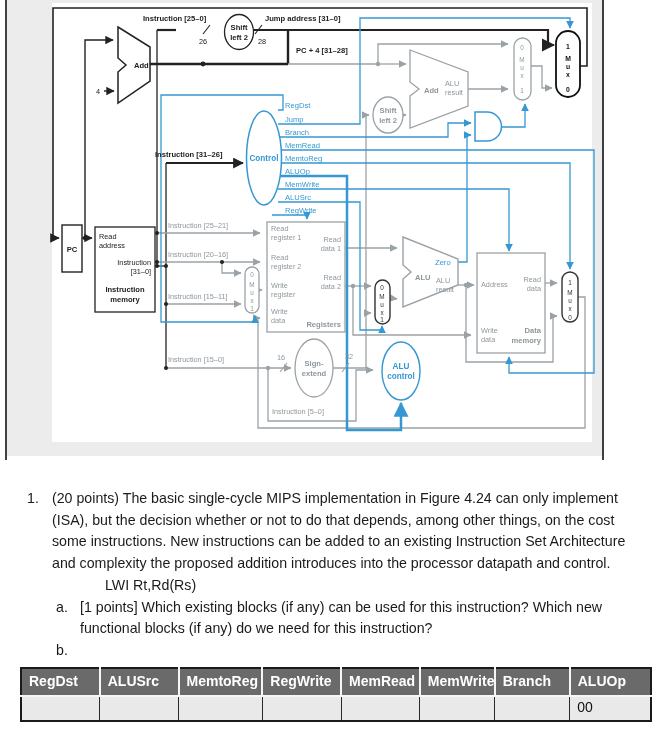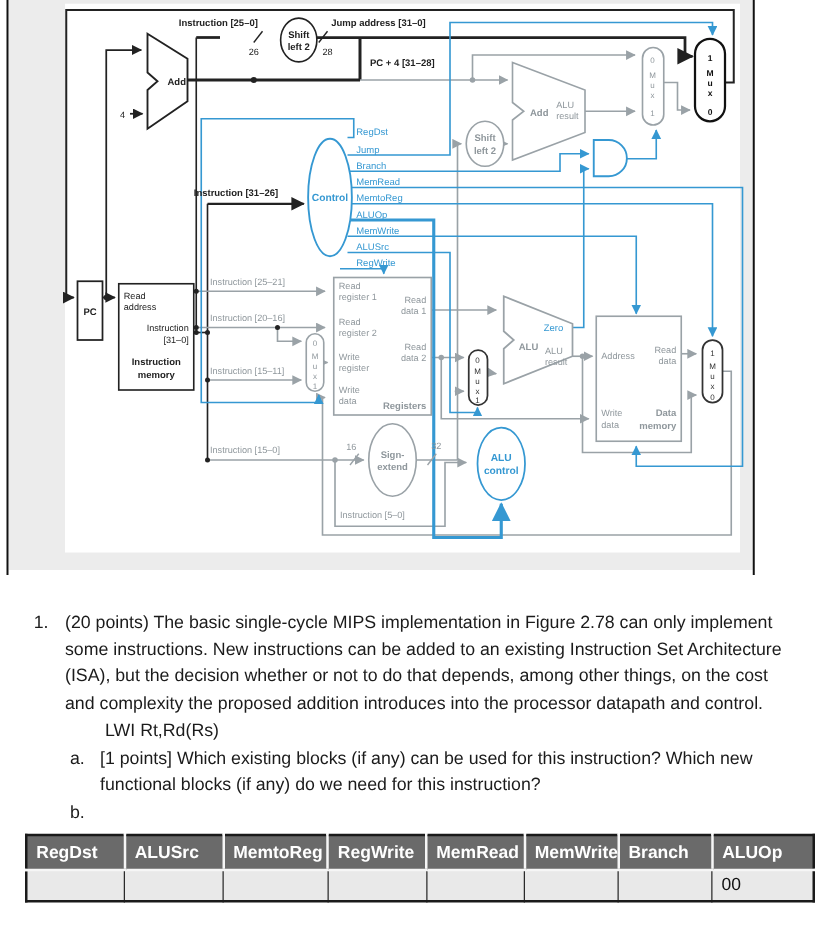--- a/index.html
+++ b/index.html
@@ -11,21 +11,21 @@
   .tbb{fill:#222;font-size:7.6px;font-weight:bold;}
   .tu{fill:#3598d2;font-size:7.6px;}
   .tub{fill:#3598d2;font-size:8.2px;font-weight:bold;}
   .mx{font-size:6.4px;fill:#8f979c;}
   .mxd{font-size:6.4px;fill:#333;}
   .mxb{font-size:6.8px;fill:#111;font-weight:bold;}
   .doc{position:absolute;left:0;top:464px;width:658px;color:#1b1b1b;font-size:14.2px;line-height:21.7px;}
   .docpad{padding:24px 6px 0 27px;}
   .item{display:flex;}
   .num{width:25px;flex:none;}
-  .lwi{margin-left:32px;}
+  .lwi{margin-left:53px;}
   .sub{display:flex;margin-left:4px;}
   .slabel{width:24px;flex:none;}
   table.ctl{border-collapse:collapse;width:632px;margin-left:-7px;margin-top:5px;border:2px solid #1a1a1a;table-layout:fixed;}
   table.ctl th{background:#6a6a6a;color:#fff;font-size:14px;font-weight:bold;text-align:left;padding:2px 0 3px 7px;border-left:2px solid #f6f6f6;border-bottom:2px solid #f6f6f6;}
   table.ctl th:first-child{border-left:none;}
   table.ctl td{background:#e9e9e9;height:18px;font-size:14px;color:#111;padding:0 0 1px 7px;border-left:1.5px solid #2a2a2a;}
   table.ctl td:first-child{border-left:none;}
 </style>
 </head>
 <body>
@@ -309,23 +309,23 @@
     <text x="570" y="320" text-anchor="middle" class="mxd">0</text>
   </g>
 </svg>
 
 
 <div class="doc">
   <div class="docpad">
     <div class="item">
       <div class="num">1.</div>
       <div>
-        <div>(20 points) The basic single-cycle MIPS implementation in Figure 2.78 can only implement</div>
+        <div>(20 points) The basic single-cycle MIPS implementation in Figure 4.24 can only implement</div>
+        <div>(ISA), but the decision whether or not to do that depends, among other things, on the cost</div>
         <div>some instructions. New instructions can be added to an existing Instruction Set Architecture</div>
-        <div>(ISA), but the decision whether or not to do that depends, among other things, on the cost</div>
         <div>and complexity the proposed addition introduces into the processor datapath and control.</div>
         <div class="lwi">LWI Rt,Rd(Rs)</div>
         <div class="sub">
           <div class="slabel">a.</div>
           <div>
             <div>[1 points] Which existing blocks (if any) can be used for this instruction? Which new</div>
             <div>functional blocks (if any) do we need for this instruction?</div>
           </div>
         </div>
         <div class="sub">

